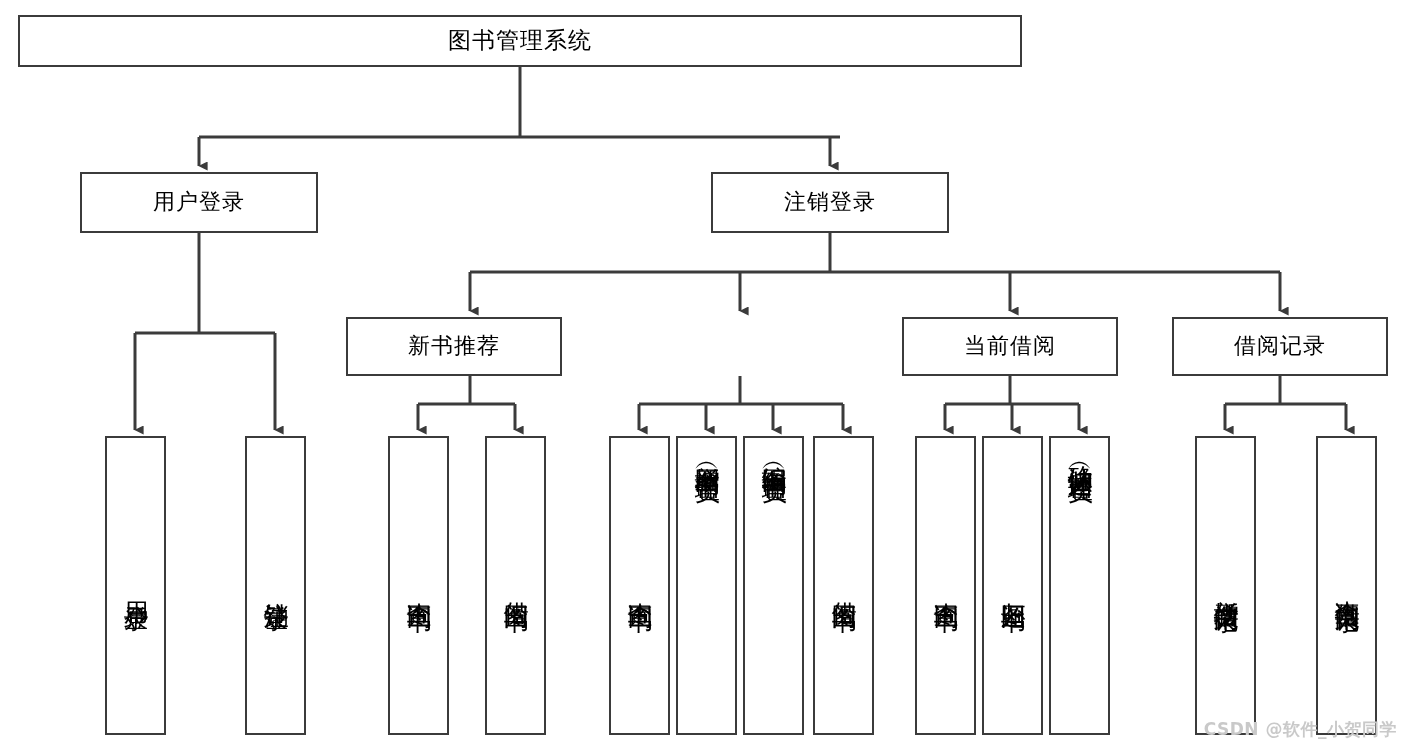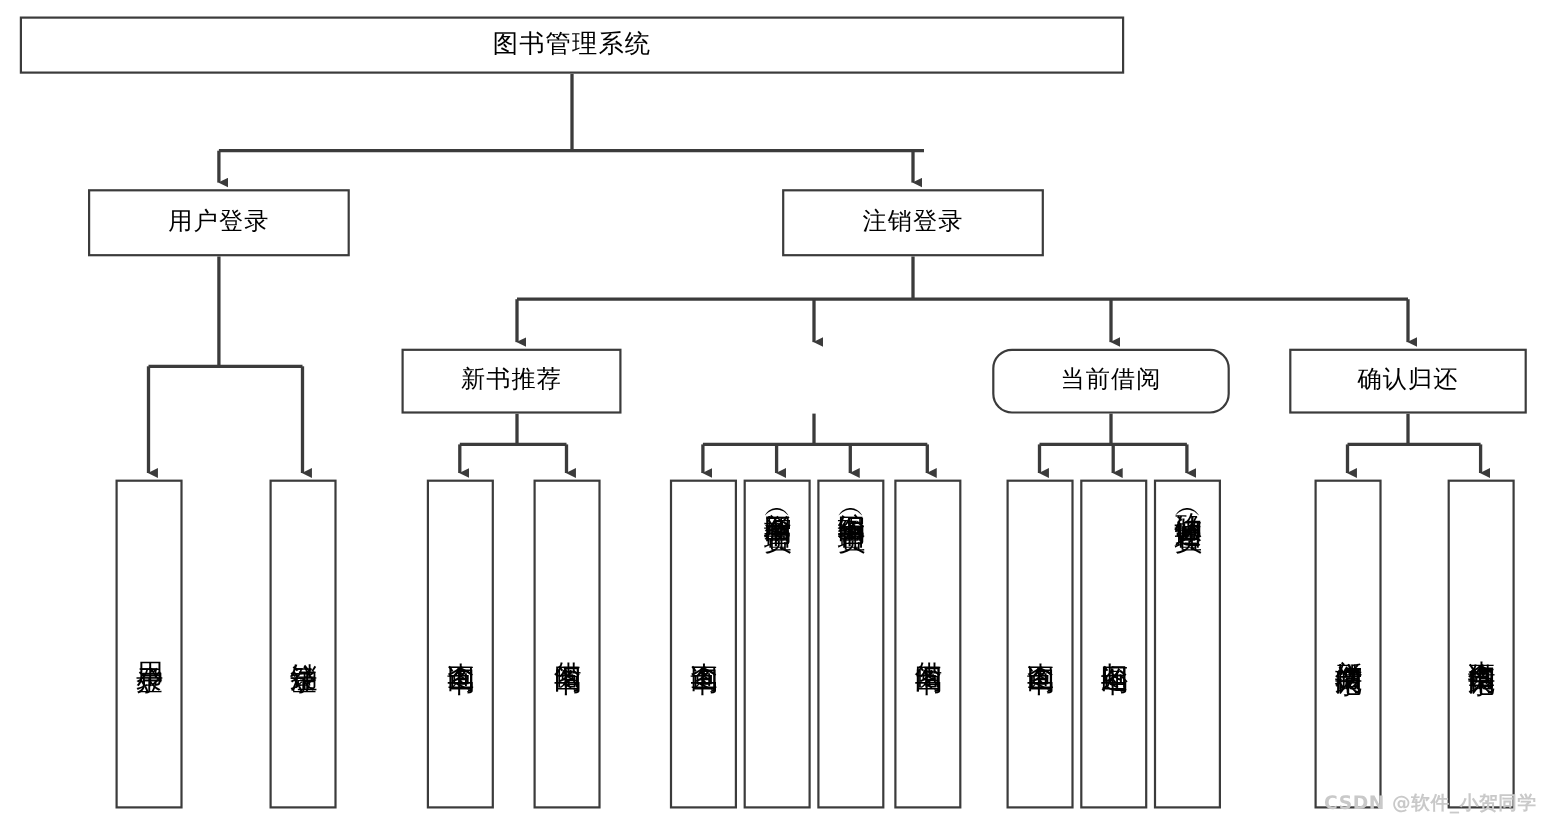--- a/index.html
+++ b/index.html
@@ -131,28 +131,28 @@
     <span class="label">图书管理系统</span>
   </div>
 
   <div class="node" style="left:80px; top:172px; width:238px; height:61px;">
     <span class="label">用户登录</span>
   </div>
   <div class="node" style="left:711px; top:172px; width:238px; height:61px;">
     <span class="label">注销登录</span>
   </div>
 
-  <div class="node" style="left:365px; top:317px; width:200px; height:59px;">
+  <div class="node" style="left:346px; top:317px; width:216px; height:59px;">
     <span class="label">新书推荐</span>
   </div>
-  <div class="node" style="left:902px; top:317px; width:216px; height:59px;border-radius:18px;">
+  <div class="node" style="left:902px; top:317px; width:216px; height:59px;">
     <span class="label">当前借阅</span>
   </div>
   <div class="node" style="left:1172px; top:317px; width:216px; height:59px;">
-    <span class="label">确认归还</span>
+    <span class="label">借阅记录</span>
   </div>
 
   <div class="node leaf centered" style="left:105px; top:436px; width:61px; height:299px;">
     <span class="label">用户登录</span>
   </div>
   <div class="node leaf centered" style="left:245px; top:436px; width:61px; height:299px;">
     <span class="label">注销登录</span>
   </div>
 
   <div class="node leaf centered" style="left:388px; top:436px; width:61px; height:299px;">

